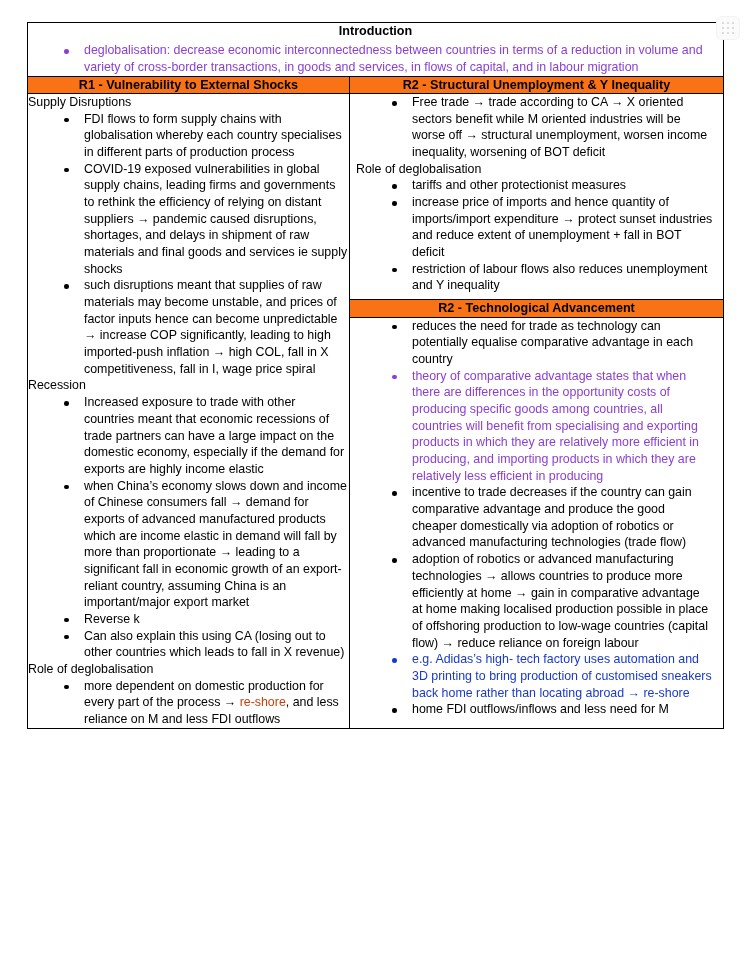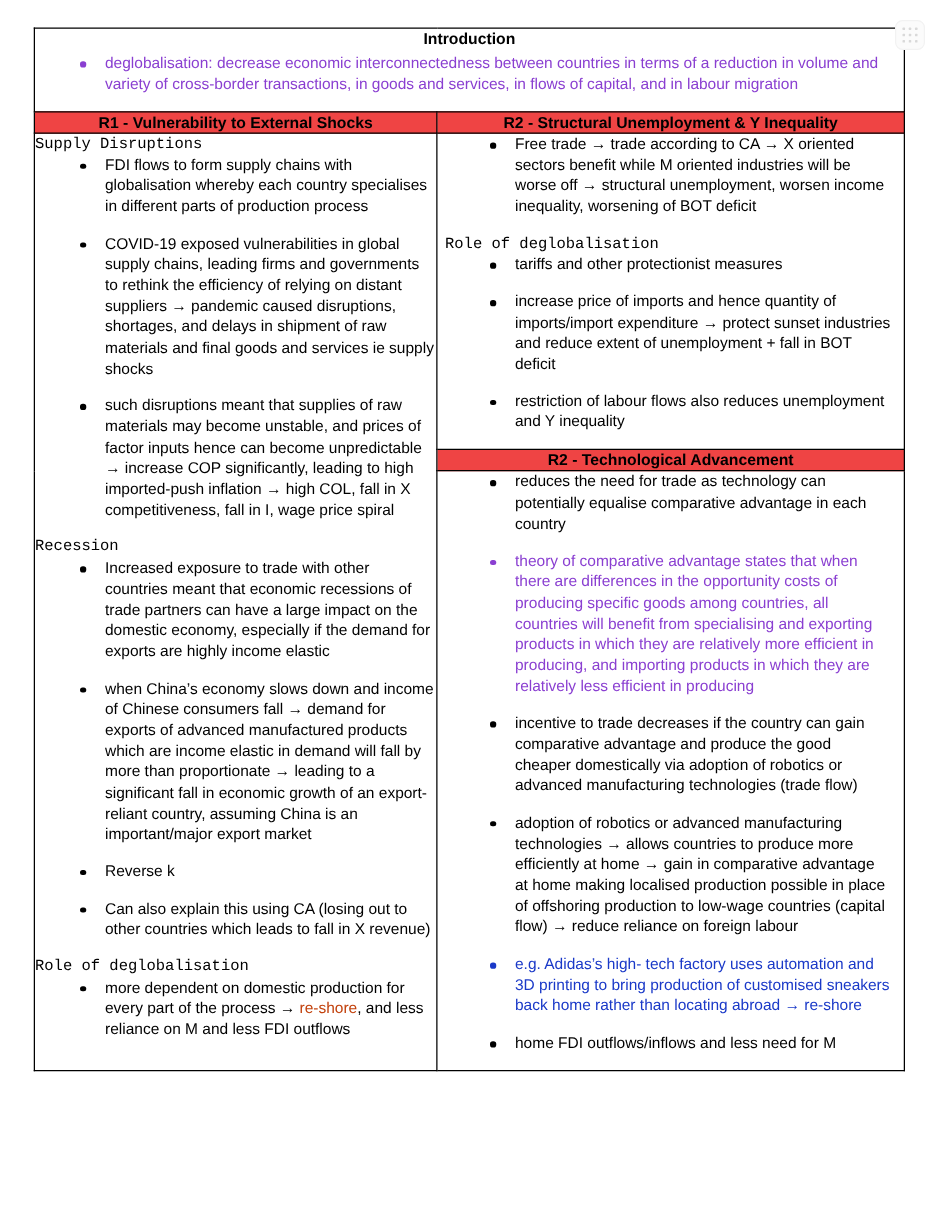--- a/index.html
+++ b/index.html
@@ -82,21 +82,21 @@
   .intro-title {
     text-align: center;
     font-weight: bold;
     font-size: 12.6px;
     color: #000;
     margin-bottom: 3px;
     line-height: 1.3;
   }
 
   .hdr-cell {
-    background: #ef4444;
+    background: #f97316;
     text-align: center;
     font-weight: bold;
     font-size: 12.6px;
     color: #000;
     padding: 6px 6px 7px 6px;
     line-height: 1.3;
   }
 
   .body-cell {
     padding: 6px 10px 10px 8px;
@@ -105,31 +105,30 @@
     color: #000;
   }
   .body-cell.right-pad { padding-left: 6px; padding-right: 10px; margin-left: 47px; }
 
   
   .lead {
     margin: 0 0 0 0;
     font-size: 12.4px;
     line-height: 1.345;
     color: #000;
-    font-family: Liberation Mono, monospace;
   }
   ul.bl {
     margin: 0 0 0 0;
     padding: 0 0 0 36px;
     list-style: none;
   }
   ul.bl > li {
     position: relative;
     margin: 0 0 0 0;
-    padding: 0 0 13px 20px;
+    padding: 0 0 0 20px;
     line-height: 1.345;
     font-size: 12.4px;
   }
   ul.bl > li::before {
     content: "";
     position: absolute;
     left: 0px;
     top: 7px;
     width: 4.6px;
     height: 4.6px;

